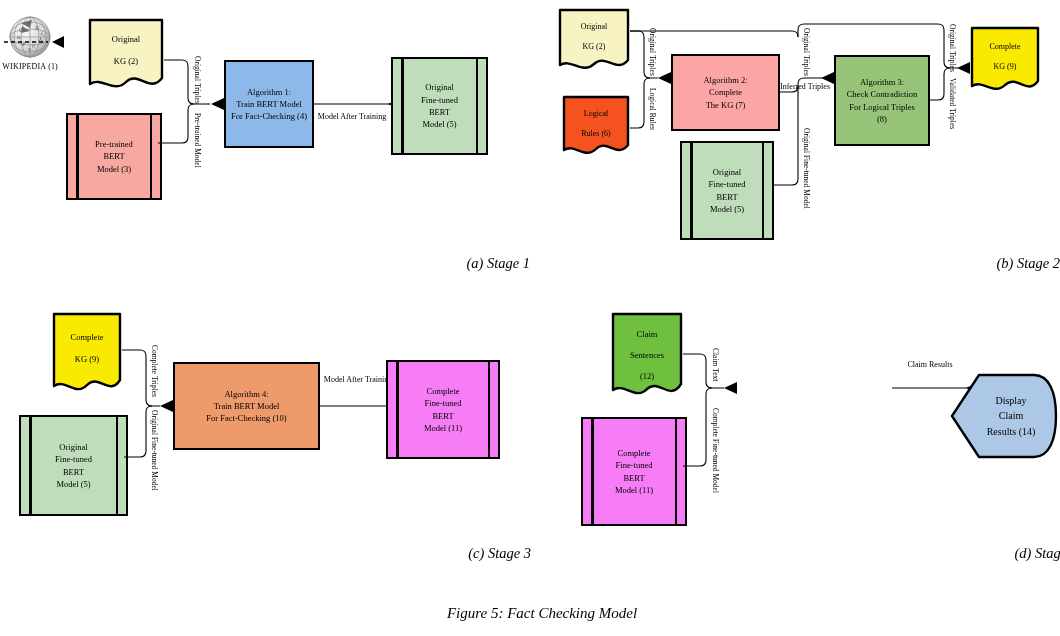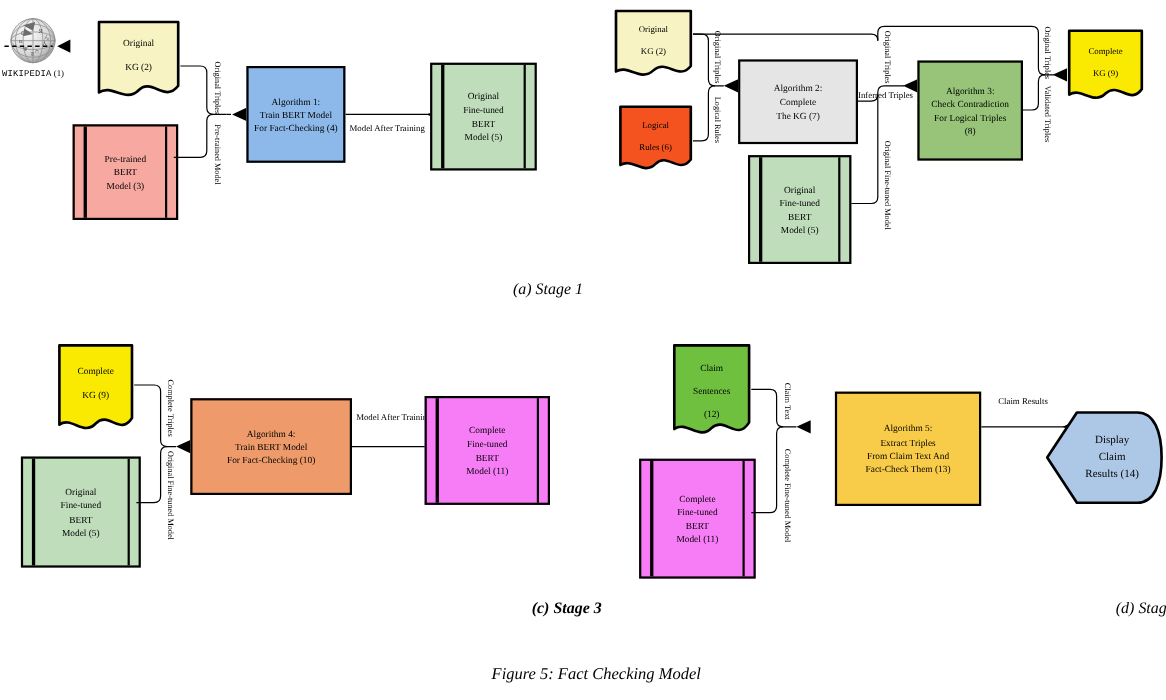--- a/index.html
+++ b/index.html
@@ -69,21 +69,21 @@
           <text x="20" y="36">व</text>
           <text x="9" y="24">α</text>
         <text x="24" y="33">ת</text>
           <text x="32" y="20">ん</text>
       </g>
       <path d="M13 8 L24 5 L22 13 Z" fill="#6d6d6d"></path>
       <path d="M14 11 L22 16 L13 18 Z" fill="#6d6d6d"></path>
     </svg>
   </div>
   <div class="wikitxt" style="left:-5px;top:62px;">
-    <span style="font-variant:small-caps;letter-spacing:.2px;font-family:Liberation Mono, monospace;">WIKIPEDIA</span>
+    <span style="font-variant:small-caps;letter-spacing:.2px;">WIKIPEDIA</span>
     <span>(1)</span>
   </div>
 
   <div class="docshape" style="left:88px;top:18px;width:76px;height:75px;">
     <svg width="76" height="75" viewBox="0 0 76 75">
       <path d="M2,2 H74 V60 C62,76 50,52 38,64 C26,76 14,58 2,66 Z" fill="#F7F3C3" stroke="#000" stroke-width="2.4" stroke-linejoin="round"></path>
     </svg>
     <div class="lbl" style="font-size:8.5px;">
       <span style="margin-top:9px;">Original</span>
       <span style="margin-top:9px;">KG (2)</span>
@@ -212,21 +212,21 @@
   </div>
   <div class="elabel" style="left:418px;top:24px;">
     <span>Original</span>
     <span>Triples</span>
   </div>
   <div class="elabel" style="left:418px;top:78px;">
     <span>Validated</span>
     <span>Triples</span>
   </div>
 
-  <div class="node proc" style="left:141px;top:54px;width:109px;height:77px;background:#e5e5e5;font-size:8.5px;">
+  <div class="node proc" style="left:141px;top:54px;width:109px;height:77px;background:#fca5a5;font-size:8.5px;">
     <span>Algorithm 2:</span>
     <span>Complete</span>
     <span>The KG (7)</span>
   </div>
 
   <div class="comp" style="left:150px;top:141px;width:90px;height:95px;background:#BFDCBB;">
     <div class="bar l"></div>
     <div class="bar r"></div>
     <div class="inner" style="font-size:8.5px;">
       <span>Original</span>
@@ -246,20 +246,21 @@
   <div class="docshape" style="left:440px;top:26px;width:70px;height:70px;">
     <svg width="70" height="70" viewBox="0 0 70 70">
       <path d="M2,2 H68 V55 C57,70 47,48 35,59 C24,70 13,53 2,60 Z" fill="#FAE900" stroke="#000" stroke-width="2.4" stroke-linejoin="round"></path>
     </svg>
     <div class="lbl" style="font-size:8px;">
       <span style="margin-top:9px;">Complete</span>
       <span style="margin-top:8px;">KG (9)</span>
     </div>
   </div>
 
+  <div class="caption" style="left:0;top:255px;width:530px;">(b) Stage 2</div>
 </div>
 
 <div class="panel" style="left:0;top:290px;width:530px;height:300px;">
 
   <div class="docshape" style="left:52px;top:22px;width:70px;height:85px;">
     <svg width="70" height="85" viewBox="0 0 70 85">
       <path d="M2,2 H68 V68 C57,85 47,61 35,73 C24,85 13,66 2,74 Z" fill="#FAE900" stroke="#000" stroke-width="2.4" stroke-linejoin="round"></path>
     </svg>
     <div class="lbl" style="font-size:8.5px;">
       <span style="margin-top:13px;">Complete</span>
@@ -312,21 +313,21 @@
     <div class="bar l"></div>
     <div class="bar r"></div>
     <div class="inner" style="font-size:8.5px;">
       <span>Complete</span>
       <span>Fine-tuned</span>
       <span>BERT</span>
       <span>Model (11)</span>
     </div>
   </div>
 
-  <div class="caption" style="left:17px;top:255px;width:530px;font-weight:bold;">(c) Stage 3</div>
+  <div class="caption" style="left:1px;top:255px;width:530px;">(c) Stage 3</div>
 </div>
 
 <div class="panel" style="left:548px;top:290px;width:530px;height:300px;text-decoration:underline;">
 
   <div class="docshape" style="left:63px;top:22px;width:72px;height:90px;">
     <svg width="72" height="90" viewBox="0 0 72 90">
       <path d="M2,2 H70 V72 C59,90 48,66 36,77 C25,89 13,70 2,78 Z" fill="#70C040" stroke="#000" stroke-width="2.4" stroke-linejoin="round"></path>
     </svg>
     <div class="lbl" style="font-size:8.5px;">
       <span style="margin-top:10px;">Claim</span>
@@ -363,26 +364,20 @@
   <div class="elabel" style="left:163px;top:118px;">
     <span>Complete</span>
     <span>Fine-tuned</span>
     <span>Model</span>
   </div>
   <div class="hlabel" style="left:348px;top:70px;width:68px;">
     <span>Claim</span>
     <span>Results</span>
   </div>
 
-  <div class="node proc" style="left:211px;top:66px;width:133px;height:104px;background:#F8CC48;font-size:8.5px;">
-    <span>Algorithm 5:</span>
-    <span>Extract Triples</span>
-    <span>From Claim Text And</span>
-    <span>Fact-Check Them (13)</span>
-  </div>
 
   <div class="disp" style="left:401px;top:82px;width:110px;height:88px;">
     <svg width="110" height="88" viewBox="0 0 110 88">
       <path d="M30,3 H85 C100,3 107,20 107,44 C107,68 100,85 85,85 H30 L3,44 Z" fill="#ADC8E6" stroke="#000" stroke-width="2.4" stroke-linejoin="round"></path>
     </svg>
     <div class="lbl" style="font-size:10px;padding-left:14px;">
       <span>Display</span>
       <span>Claim</span>
       <span>Results (14)</span>
     </div>

